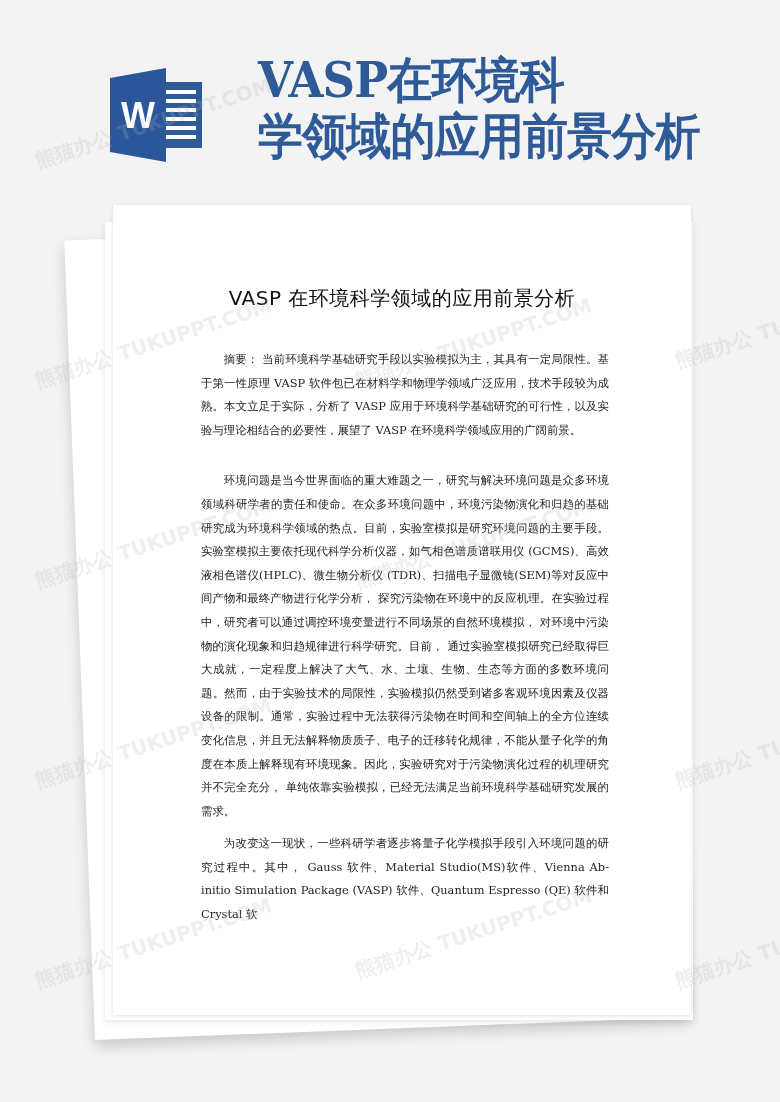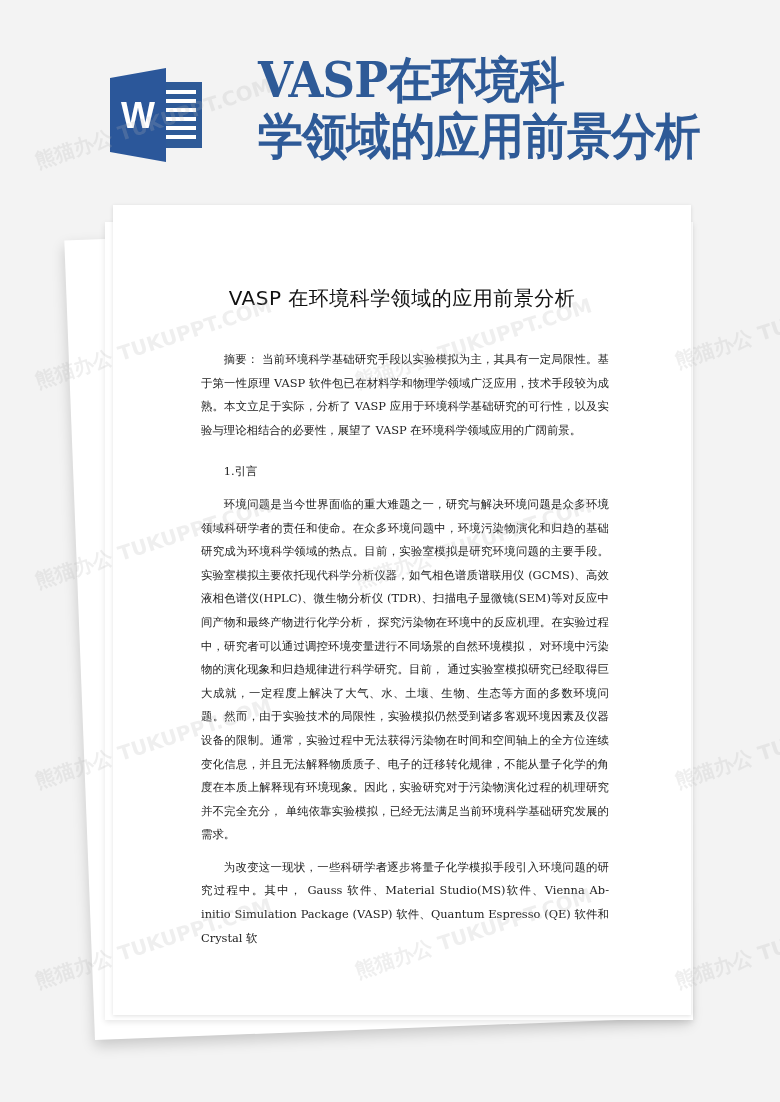--- a/index.html
+++ b/index.html
@@ -78,21 +78,20 @@
 
 <div class="page-back"></div>
 <div class="page-mid"></div>
 
 <div class="page">
   <div class="doc-title">VASP 在环境科学领域的应用前景分析</div>
   <div class="body-text">
     <p>摘要： 当前环境科学基础研究手段以实验模拟为主，其具有一定局限性。基于第一性原理 VASP 软件包已在材料学和物理学领域广泛应用，技术手段较为成熟。本文立足于实际，分析了 VASP 应用于环境科学基础研究的可行性，以及实验与理论相结合的必要性，展望了 VASP 在环境科学领域应用的广阔前景。</p>
     <div class="gap"></div>
     <div class="gap"></div>
-    <p class="heading">1.引言</p>
     <div class="gap"></div>
     <p>环境问题是当今世界面临的重大难题之一，研究与解决环境问题是众多环境领域科研学者的责任和使命。在众多环境问题中，环境污染物演化和归趋的基础研究成为环境科学领域的热点。目前，实验室模拟是研究环境问题的主要手段。实验室模拟主要依托现代科学分析仪器，如气相色谱质谱联用仪 (GCMS)、高效液相色谱仪(HPLC)、微生物分析仪 (TDR)、扫描电子显微镜(SEM)等对反应中间产物和最终产物进行化学分析， 探究污染物在环境中的反应机理。在实验过程中，研究者可以通过调控环境变量进行不同场景的自然环境模拟， 对环境中污染物的演化现象和归趋规律进行科学研究。目前， 通过实验室模拟研究已经取得巨大成就，一定程度上解决了大气、水、土壤、生物、生态等方面的多数环境问题。然而，由于实验技术的局限性，实验模拟仍然受到诸多客观环境因素及仪器设备的限制。通常，实验过程中无法获得污染物在时间和空间轴上的全方位连续变化信息，并且无法解释物质质子、电子的迁移转化规律，不能从量子化学的角度在本质上解释现有环境现象。因此，实验研究对于污染物演化过程的机理研究并不完全充分， 单纯依靠实验模拟，已经无法满足当前环境科学基础研究发展的需求。</p>
     <div class="gap"></div>
     <p>为改变这一现状，一些科研学者逐步将量子化学模拟手段引入环境问题的研究过程中。其中， Gauss 软件、Material Studio(MS)软件、Vienna Ab-initio Simulation Package (VASP) 软件、Quantum Espresso (QE) 软件和 Crystal 软</p>
   </div>
 </div>
 
 <div class="wm" style="left:30px;top:110px;">熊猫办公 TUKUPPT.COM</div>
 <div class="wm" style="left:30px;top:330px;">熊猫办公 TUKUPPT.COM</div>
 <div class="wm" style="left:350px;top:330px;">熊猫办公 TUKUPPT.COM</div>

